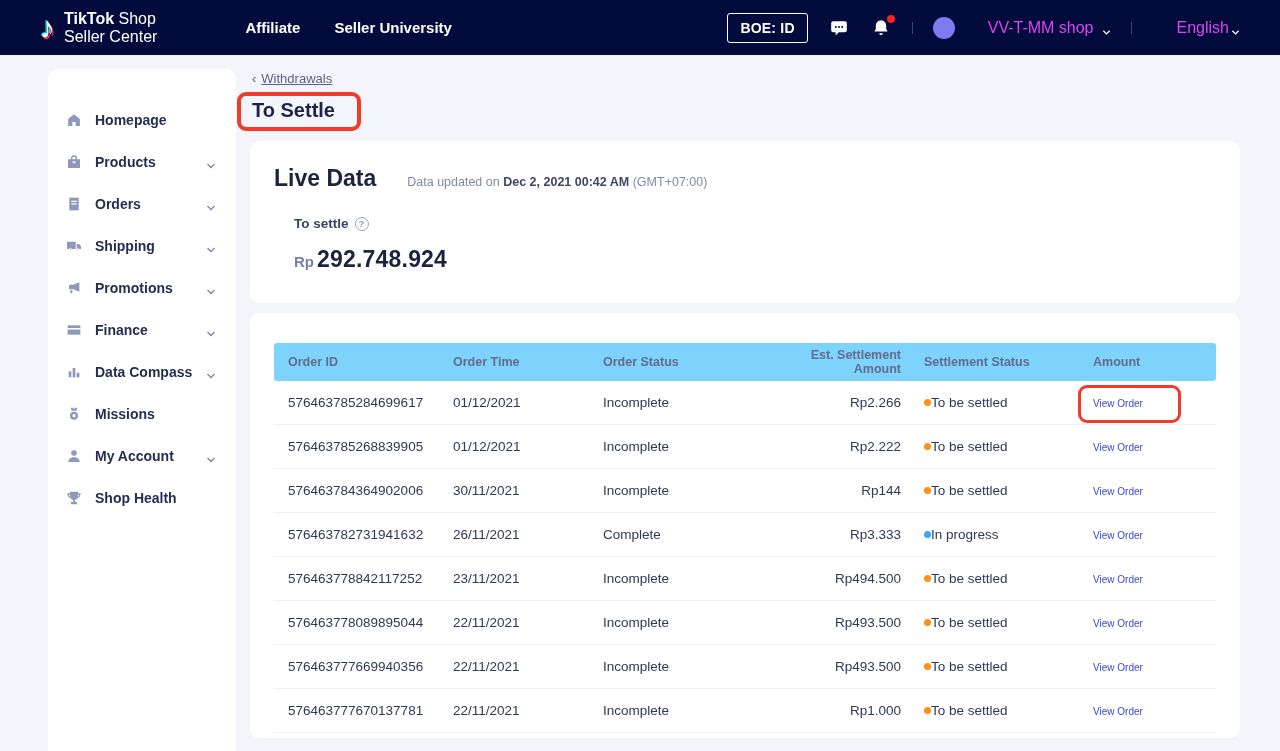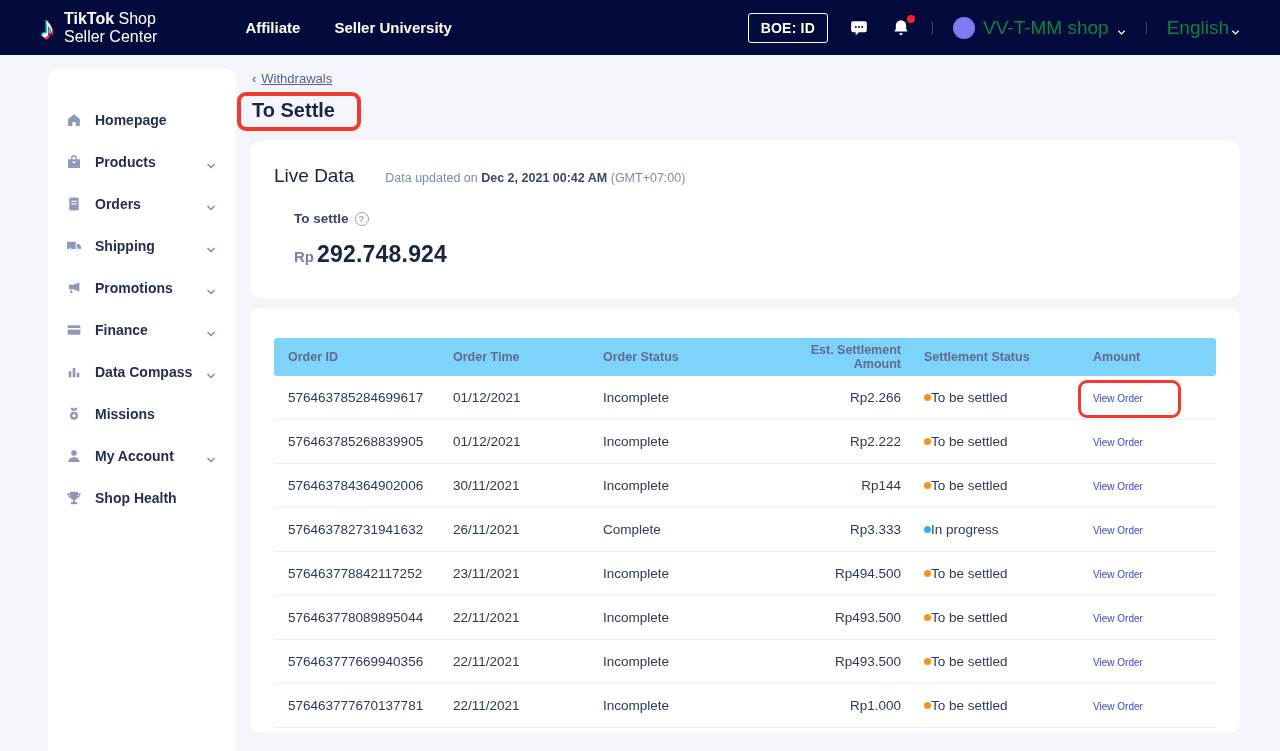--- a/index.html
+++ b/index.html
@@ -30,21 +30,21 @@
   }
   .tb-icon { position: relative; width: 22px; height: 22px; cursor: pointer; display: flex; align-items: center; justify-content: center; }
   .tb-icon svg { width: 20px; height: 20px; }
   .red-dot {
     position: absolute; top: -2px; right: -3px; width: 8px; height: 8px;
     background: #f42525; border-radius: 50%;
   }
   .tb-divider { width: 1px; height: 12px; background: #3c4470; }
   .account { display: flex; align-items: center; gap: 8px; cursor: pointer; }
   .avatar { width: 22px; height: 22px; border-radius: 50%; background: #7d7cf3; }
-  .account-name, .lang-name { font-size: 19px; color: #15803d; }
+  .account-name, .lang-name { font-size: 16px; color: #d946ef; margin-left: 25px; }
   .chev-sm { width: 9px; height: 9px; display: inline-block; }
   .lang { display: flex; align-items: center; gap: 2px; cursor: pointer; }
 
   
   .page-wrap { display: flex; align-items: flex-start; }
 
   
   .sidebar {
     margin: 14px 0 0 48px; width: 188px; background: #fff; border-radius: 10px;
     padding: 30px 0 24px 0; height: 700px; flex: none;
@@ -66,21 +66,21 @@
   .title-row { margin-top: 5px; height: 40px; }
   .page-title {
     display: inline-block; font-size: 20px; font-weight: 800; color: #1b2447;
     border: 4px solid #ef3b2d; border-radius: 9px; padding: 3px 22px 5px 11px;
     margin-left: -13px;
   }
 
   .card { background: #fff; border-radius: 10px; }
   .live-card { margin-top: 9px; padding: 24px 24px 30px 24px; }
   .live-head { display: flex; align-items: baseline; gap: 11px; }
-  .live-title { font-size: 19px; font-weight: 400; color: #1b2340; }
+  .live-title { font-size: 23px; font-weight: 700; color: #1b2340; }
   .live-sub { font-size: 12.5px; color: #8289a8; padding-left: 20px; }
   .live-sub .strong { color: #3e4668; font-weight: 700; }
   .metric { margin: 24px 0 0 20px; }
   .metric-label-row { display: flex; align-items: center; gap: 6px; }
   .metric-label { font-size: 13.5px; font-weight: 700; color: #39426a; }
   .help-icon {
     width: 14px; height: 14px; border: 1.2px solid #9aa1bd; border-radius: 50%;
     color: #9aa1bd; font-size: 9.5px; display: inline-flex; align-items: center;
     justify-content: center; cursor: pointer; font-weight: 700;
   }

